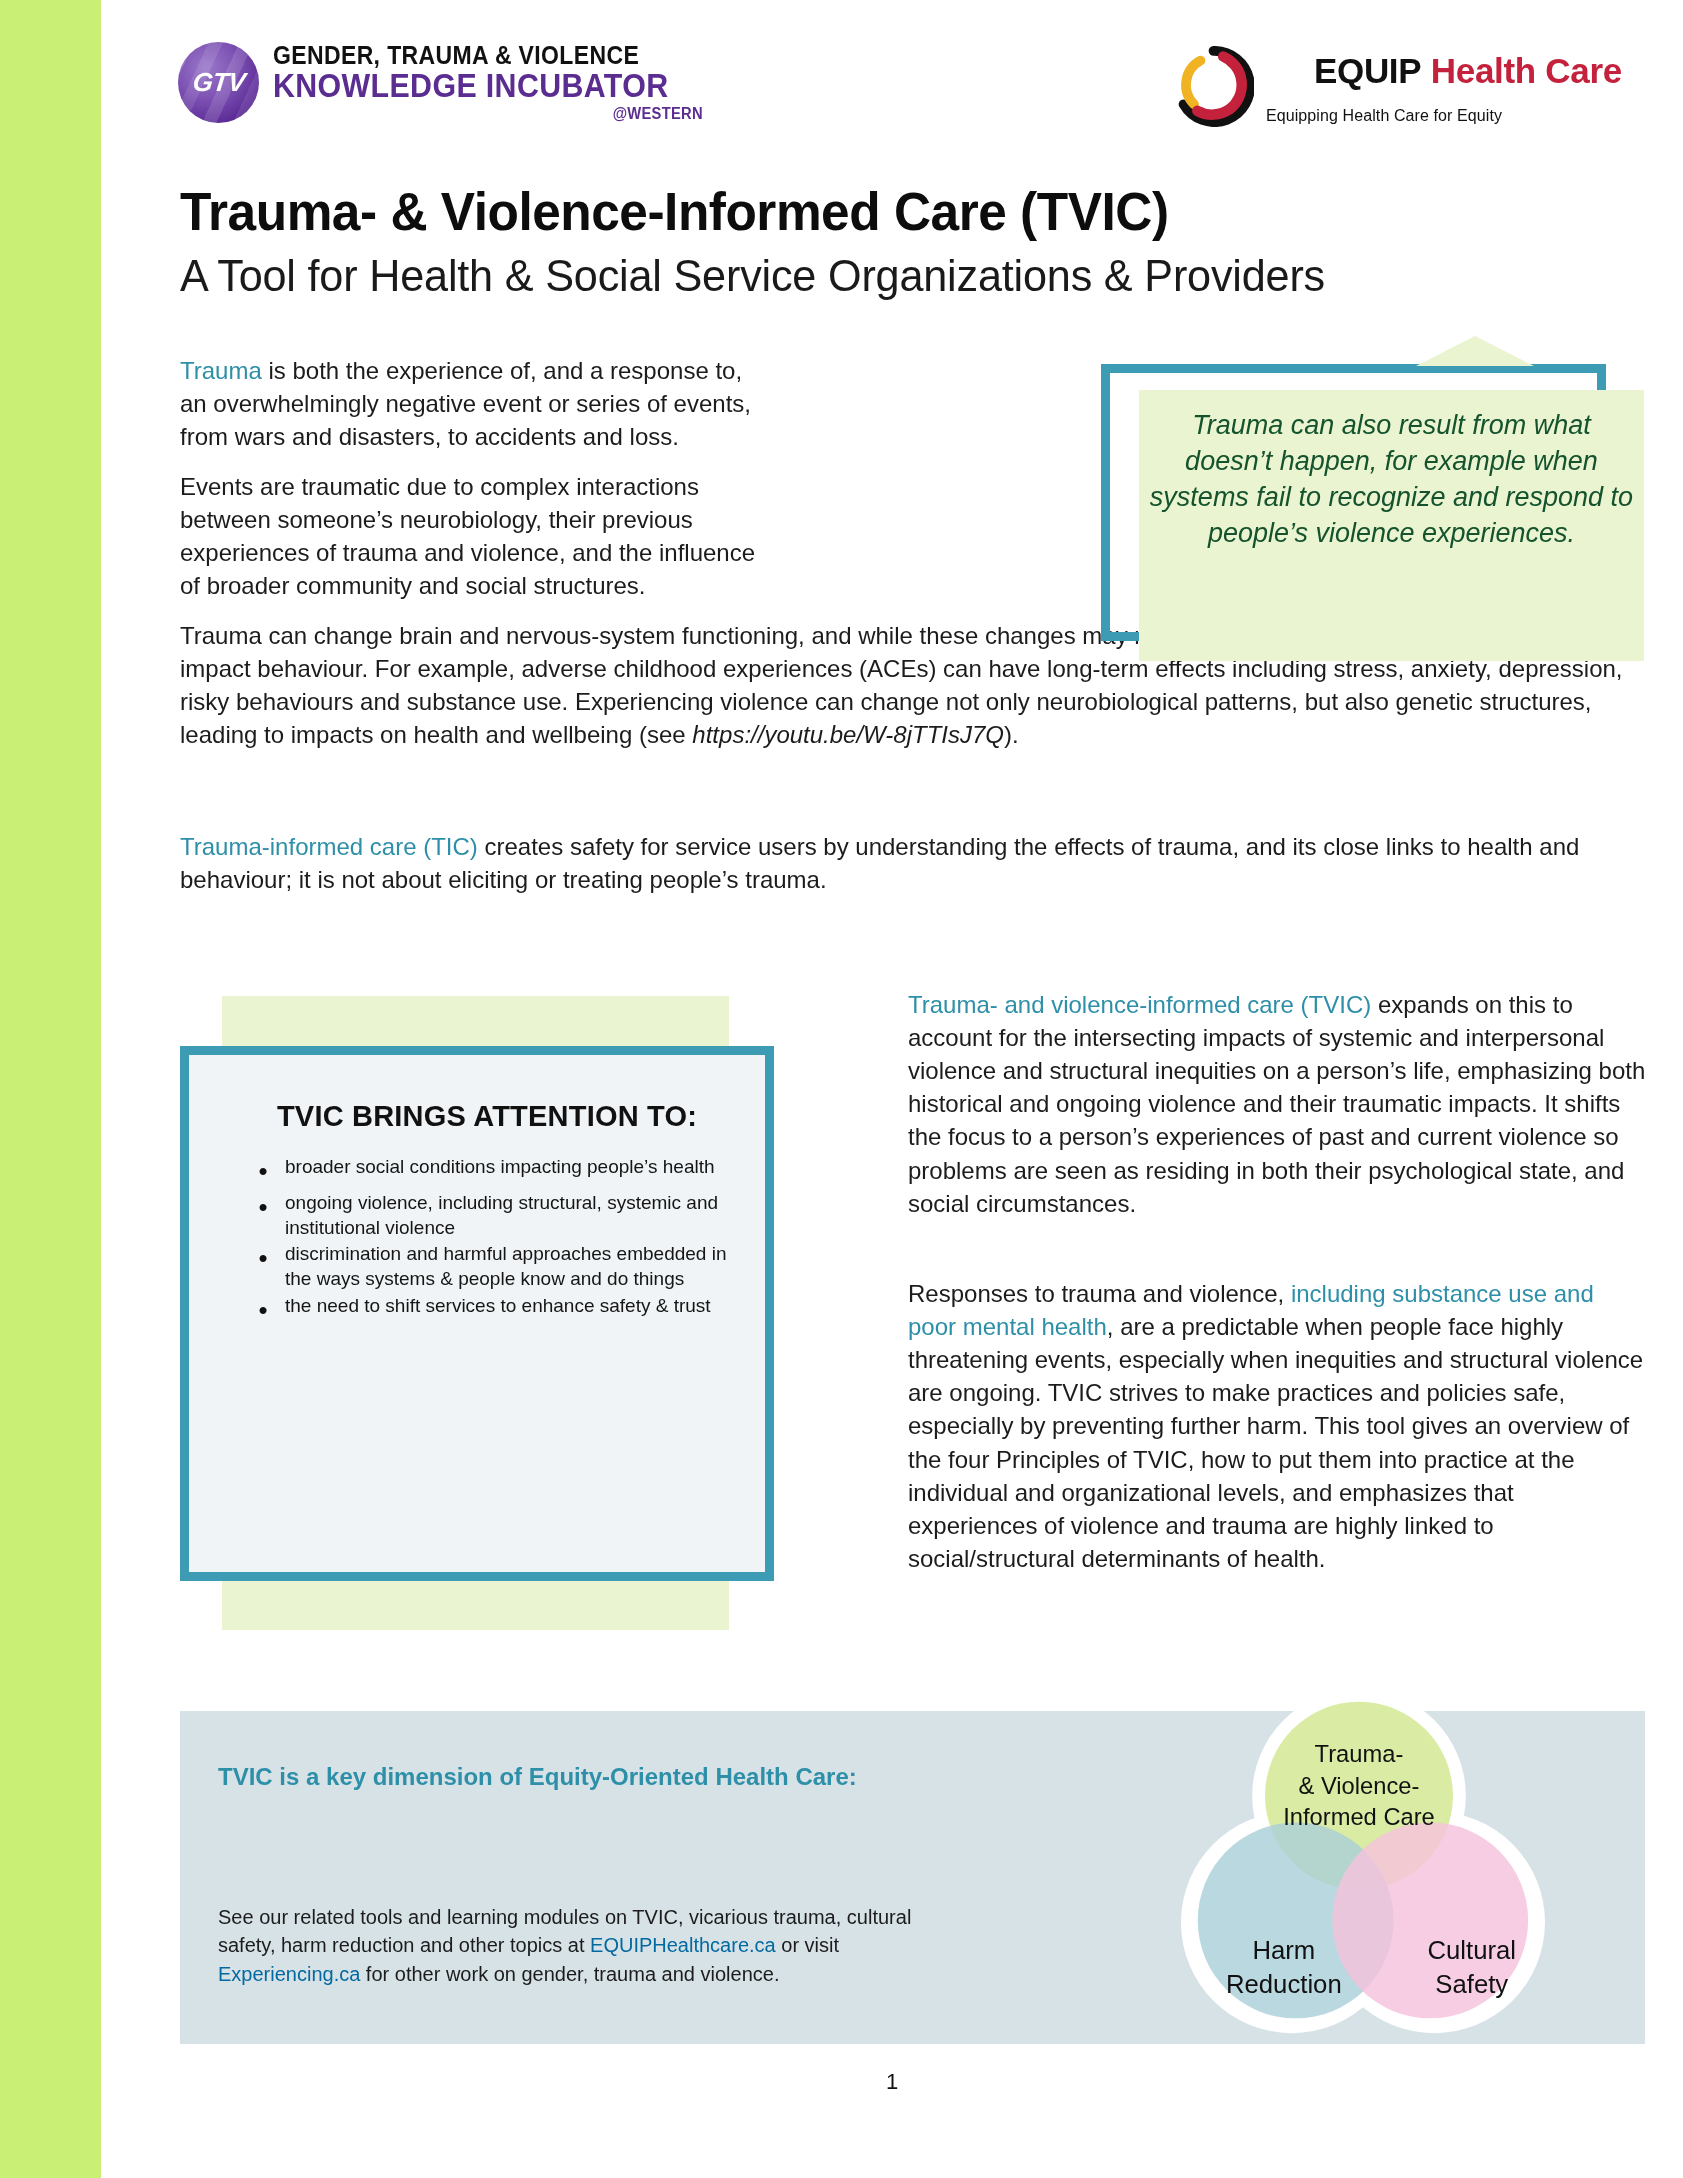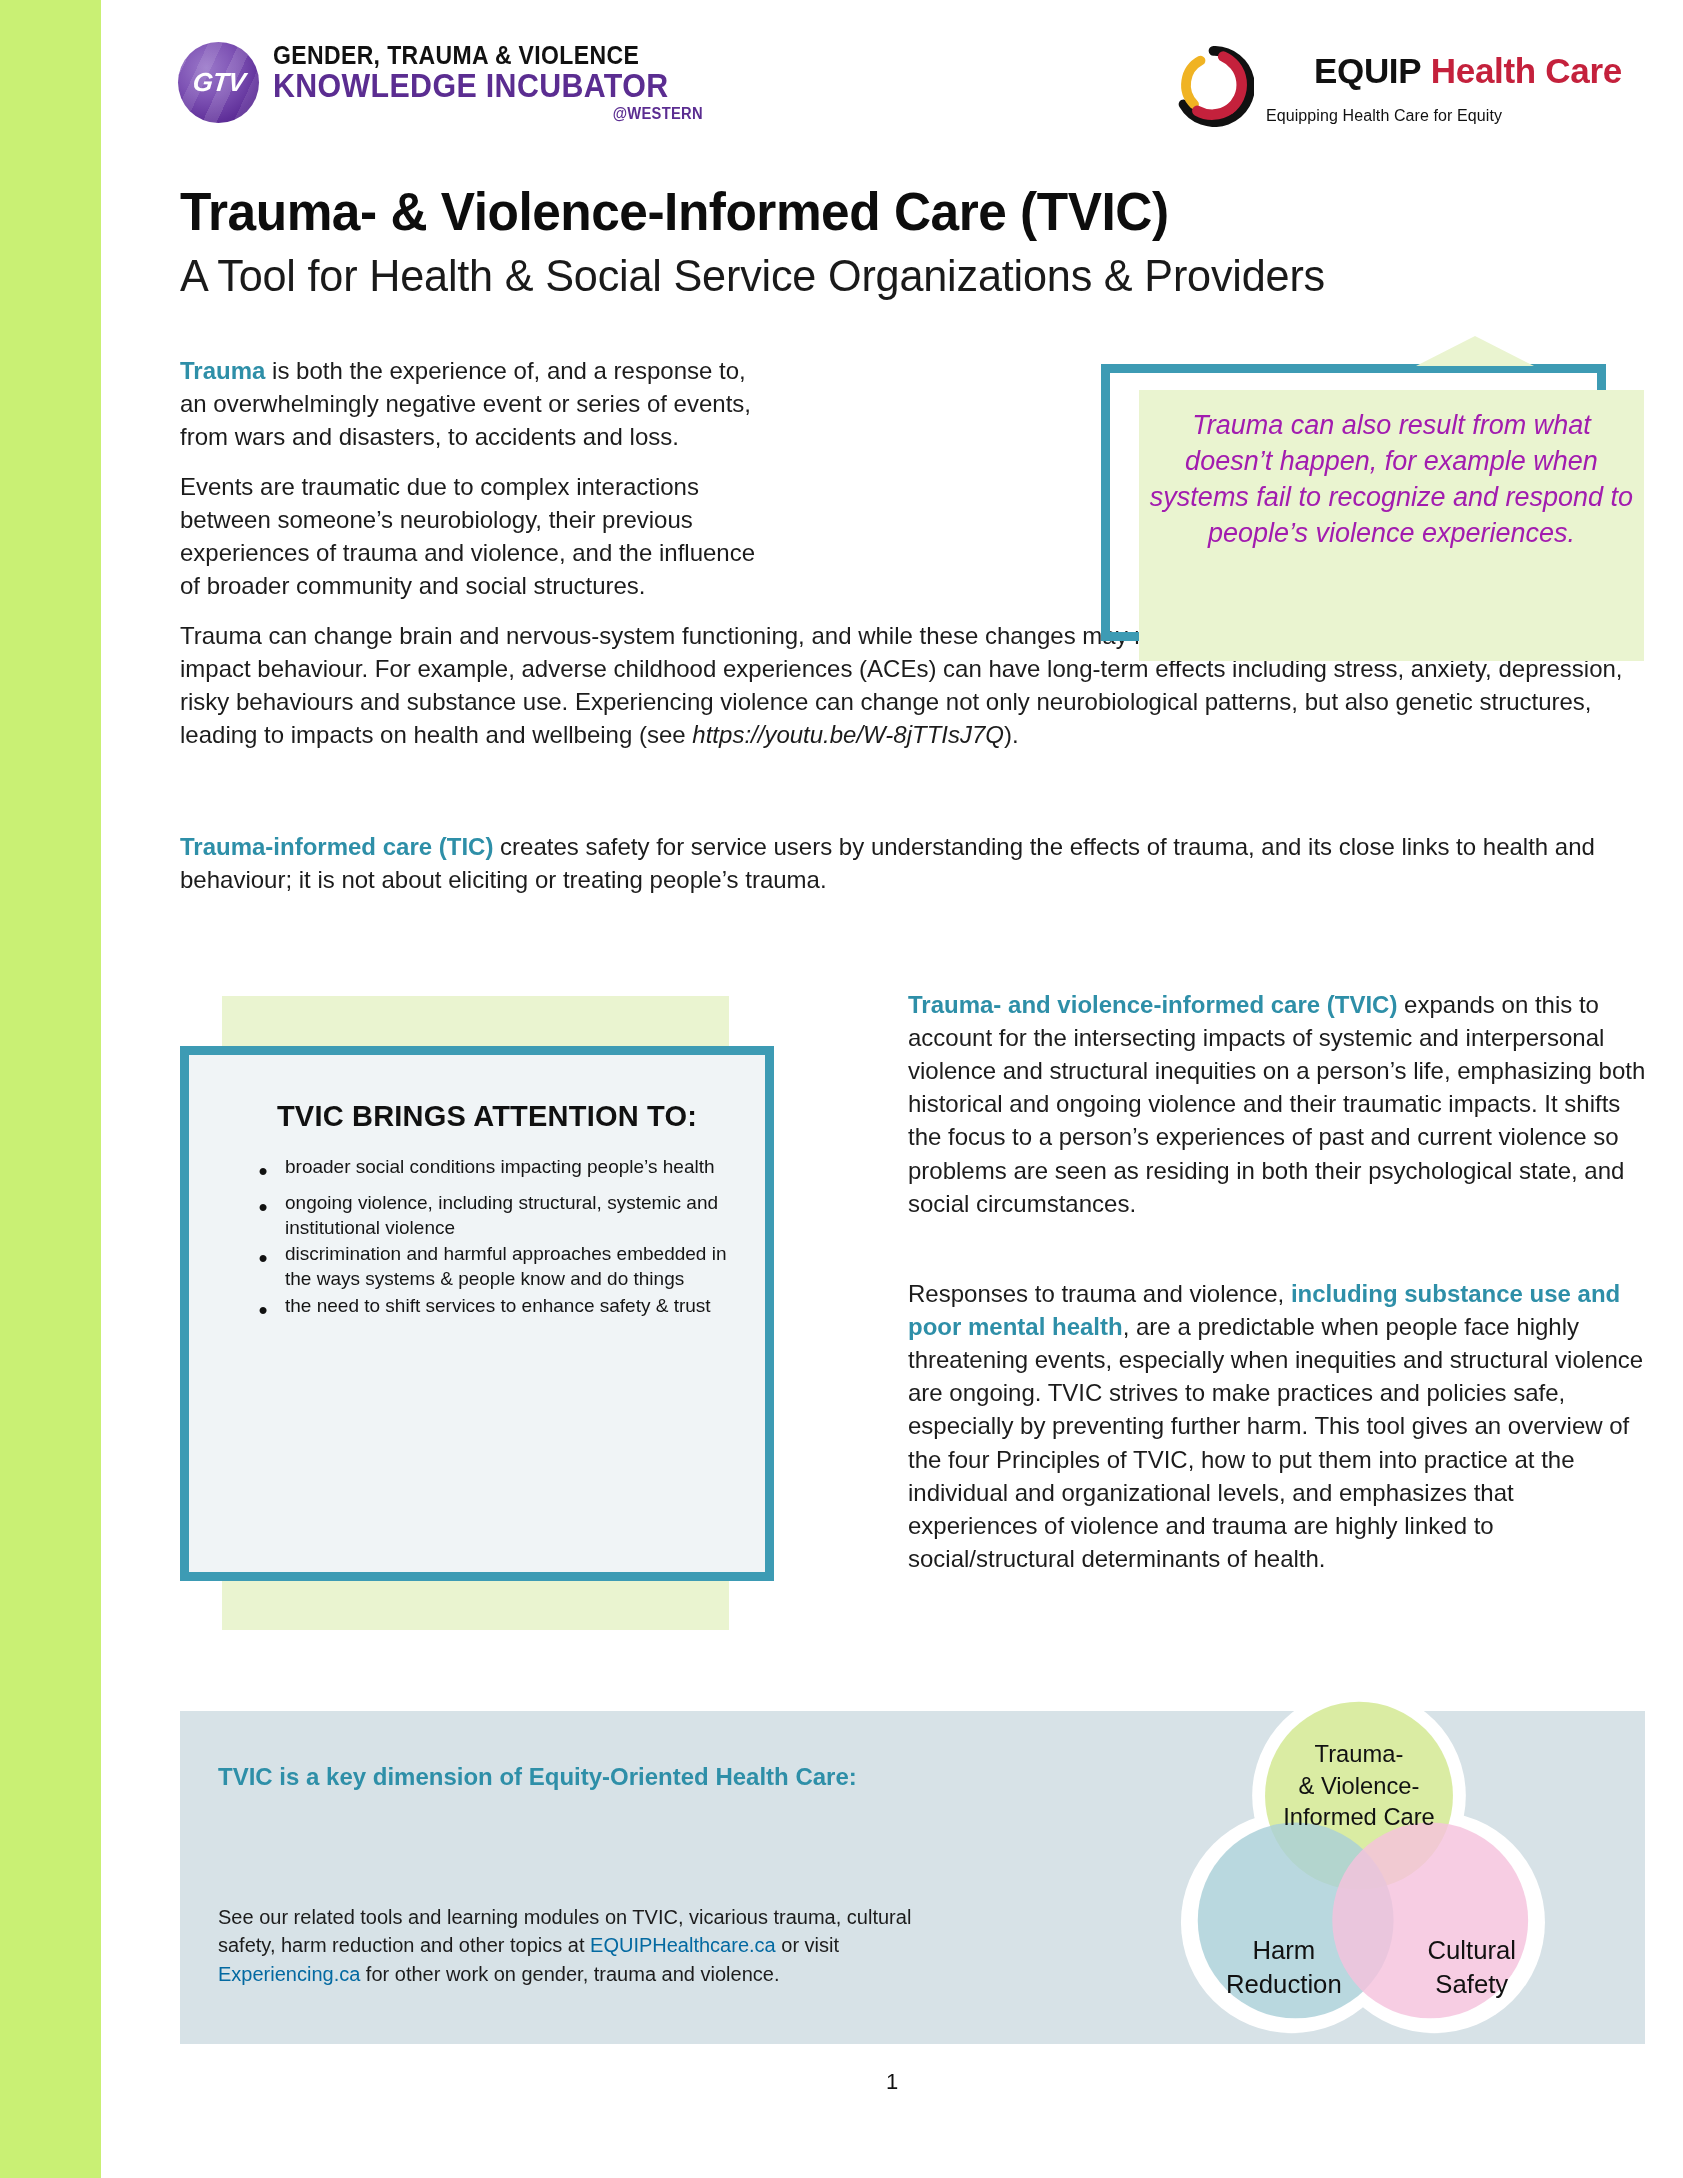--- a/index.html
+++ b/index.html
@@ -62,21 +62,21 @@
     transform:scaleX(.97); transform-origin:left center;
   }
   .title-sub {
     position:absolute; left:79px; top:250px; width:1475px;
     font-size:45px; font-weight:normal; color:#1a1a1a; letter-spacing:-0.2px;
     transform:scaleX(.96); transform-origin:left center;
   }
 
   
   .body-text { color:#1c1c1c; font-size:24px; line-height:1.38; }
-  .teal { color:#2e8fa8; font-weight:bold; }
+  .teal { color:#2e8fa8; font-weight:normal; }
   .ital { font-style:italic; }
 
   .p-left { position:absolute; left:79px; width:594px; }
   .p-full { position:absolute; left:79px; width:1465px; }
 
   #p1 { top:354px; }
   #p2 { top:470px; }
   #p3 { top:619px; }
   #p4 { top:830px; }
 
@@ -91,21 +91,21 @@
     background:#eaf4d0;
   }
   .callout-tip {
     position:absolute; left:315px; top:-28px; width:0; height:0;
     border-left:59px solid transparent; border-right:59px solid transparent;
     border-bottom:30px solid #eaf4d0;
   }
   .callout-text {
     position:absolute; left:46px; top:44px; width:489px;
     text-align:center; font-style:italic; font-size:27px; line-height:1.33;
-    color:#a21caf; font-weight:500;
+    color:#14532d; font-weight:500;
   }
 
   
   .attn-wrap { position:absolute; left:79px; top:996px; width:614px; height:634px; }
   .attn-green {
     position:absolute; left:42px; top:0; width:507px; height:634px;
     background:#eaf4d0;
   }
   .attn-box {
     position:absolute; left:0; top:50px; width:594px; height:535px;

